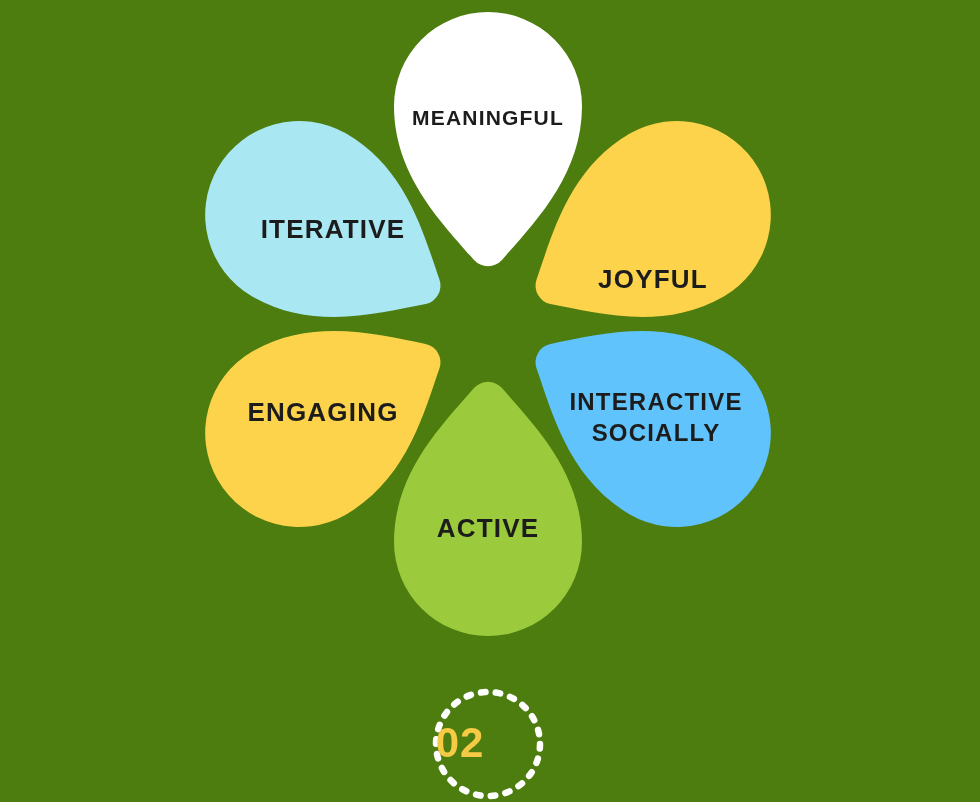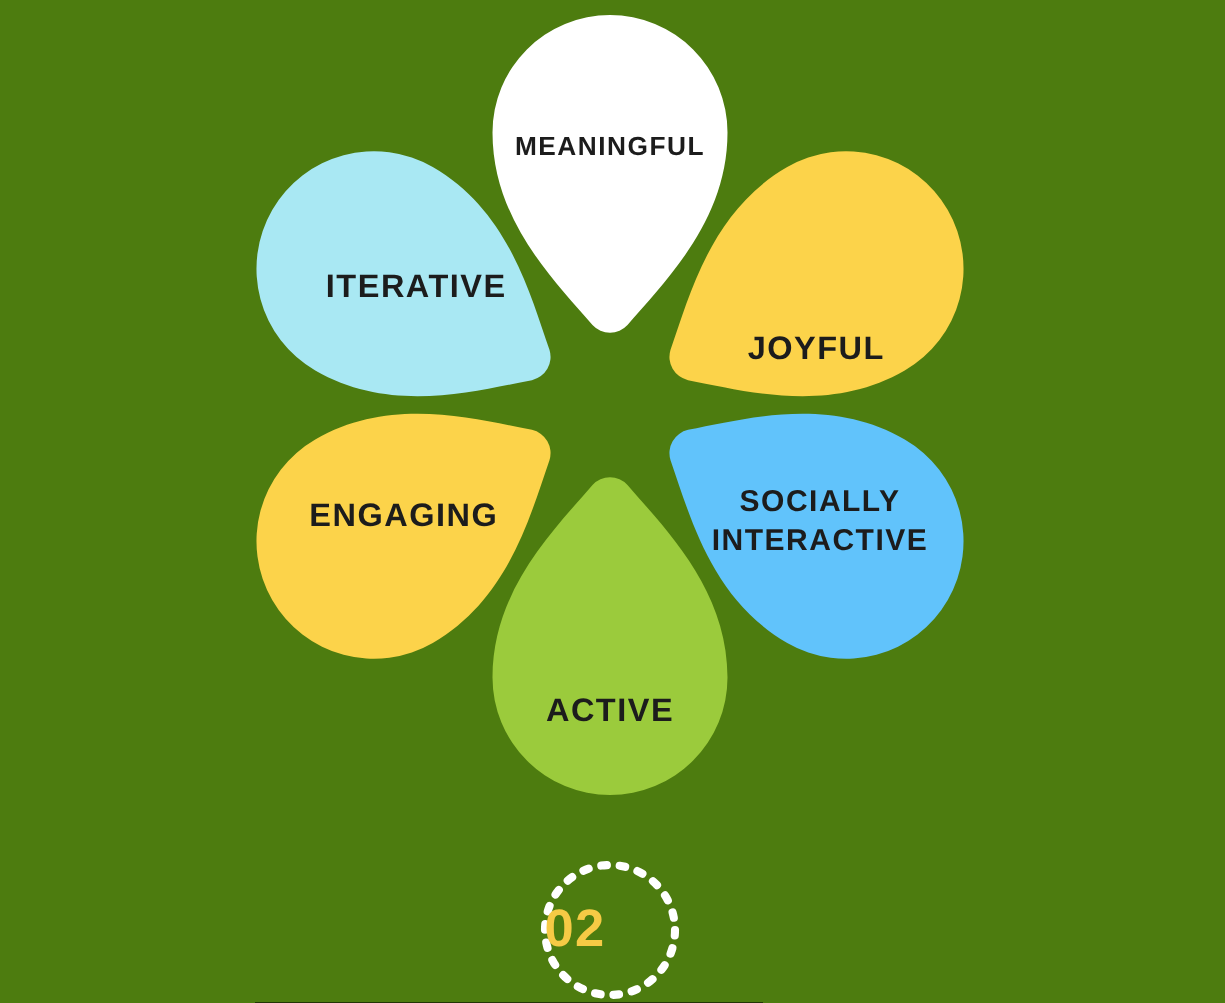--- a/index.html
+++ b/index.html
@@ -29,21 +29,21 @@
     transform: translate(-50%, -50%);
     font-weight: bold;
     color: #1C1C1C;
     letter-spacing: 1.2px;
     white-space: nowrap;
     text-align: center;
   }
   .label-0 { left: 488px; top: 118px; font-size: 21px; }
   .label-1 { left: 653px; top: 231px; font-size: 26px; margin-top: 48px; }
   .label-2 { left: 656px; top: 417px; font-size: 24px; line-height: 31px; }
-  .label-3 { left: 488px; top: 528px; font-size: 26px; margin-top: 40px; }
+  .label-3 { left: 488px; top: 528px; font-size: 26px; }
   .label-4 { left: 323px; top: 412px; font-size: 26px; }
   .label-5 { left: 322px; top: 229px; font-size: 26px; }
   .badge-number {
     position: absolute;
     left: 460px;
     top: 744px;
     transform: translate(-50%, -53%);
     font-size: 42px;
     font-weight: bold;
     letter-spacing: 1px;
@@ -64,22 +64,22 @@
         <path d="M -94 -218 A 94 94 0 1 1 94 -218 C 94 -148, 45 -100, 14 -64 A 19 19 0 0 1 -14 -64 C -45 -100, -94 -148, -94 -218 Z" fill="#A9E8F3" transform="translate(488 324) rotate(300)"></path>
       </g>
     <circle cx="488" cy="744" r="52" fill="none" stroke-width="6.5" stroke-dasharray="4.5 10.35" stroke-linecap="round" stroke="#FFFFFF"></circle>
   </svg>
 
   <div class="petal-label label-0" style="color: rgb(28, 28, 28);">MEANINGFUL</div>
 
   <div class="petal-label label-1" style="color: rgb(28, 28, 28);">JOYFUL</div>
 
   <div class="petal-label label-2" style="color: rgb(28, 28, 28);">
+    <div>INTERACTIVE</div>
     <div>SOCIALLY</div>
-    <div>INTERACTIVE</div>
   </div>
 
   <div class="petal-label label-3" style="color: rgb(28, 28, 28);">ACTIVE</div>
 
   <div class="petal-label label-4" style="color: rgb(28, 28, 28);">ENGAGING</div>
 
   <div class="petal-label label-5" style="color: rgb(28, 28, 28); margin-left: 11px;">ITERATIVE</div>
 
   <div class="badge-number" style="color: rgb(246, 202, 69);">02</div>
 

